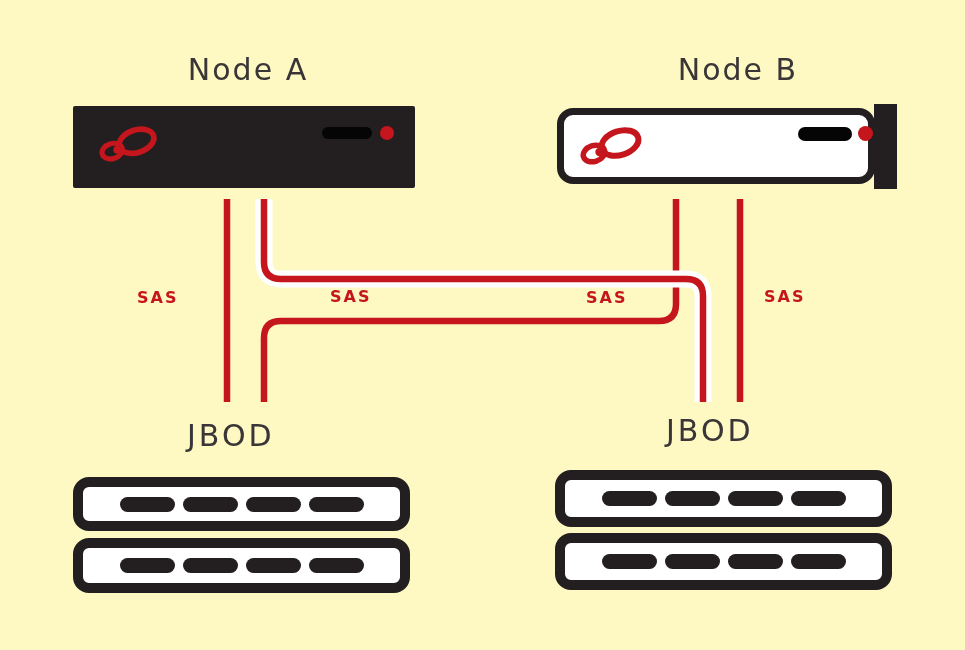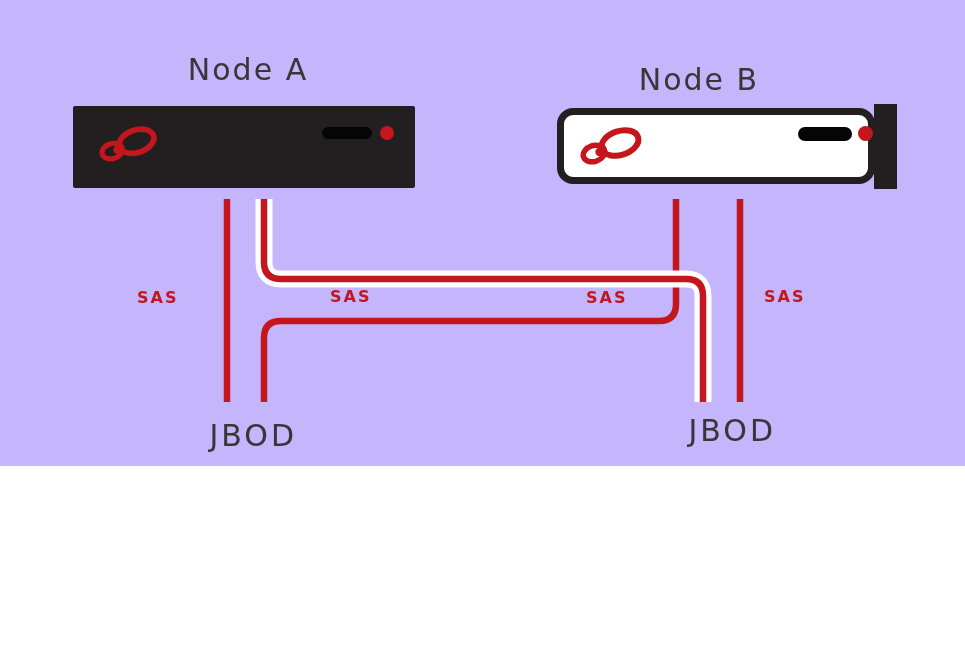--- a/index.html
+++ b/index.html
@@ -1,27 +1,27 @@
 <!DOCTYPE html>
 <html><head>
 <meta charset="utf-8">
 <style>
   html,body{margin:0;padding:0;background:#ffffff;}
   #canvas{
-    position:relative;width:965px;height:466px;background:#c4b5fd;
+    position:relative;width:965px;height:650px;background:#fef9c3;
     font-family:"DejaVu Sans","Liberation Sans",sans-serif;overflow:hidden;
   }
   .abs{position:absolute;}
   .node-title{
     font-size:30px;font-weight:500;letter-spacing:2px;color:#3a3637;
     text-align:center;width:140px;white-space:nowrap;
   }
   .jbod-title{
     font-size:30px;font-weight:500;letter-spacing:3px;color:#3a3637;
-    text-align:right;width:110px;white-space:nowrap;
+    text-align:left;width:110px;white-space:nowrap;
   }
   .sas-label{
     font-size:16px;font-weight:700;letter-spacing:2px;color:#c4161c;
     white-space:nowrap;
   }
   
   .node-a{
     left:73px;top:106px;width:342px;height:82px;background:#231f20;border-radius:2px;
   }
   
@@ -41,21 +41,21 @@
   }
   .bay{width:55px;height:15px;background:#231f20;border-radius:8px;}
   svg.lines{left:0;top:0;pointer-events:none;}
 </style>
 </head>
 <body>
 
 <div id="canvas">
 
   <div class="abs node-title" style="left:178px;top:52px;">Node A</div>
-  <div class="abs node-title" style="left:629px;top:52px;margin-top:10px;">Node B</div>
+  <div class="abs node-title" style="left:668px;top:52px;">Node B</div>
 
   <div class="abs node-a">
     <svg class="abs" style="left:26px;top:16px;" width="62" height="46" viewBox="0 0 66 42">
       <g fill="none" stroke="#c4161c">
         <ellipse cx="14" cy="27.5" rx="11" ry="8" transform="rotate(-18 14 27.5)" stroke-width="5.5"></ellipse>
         <ellipse cx="40" cy="17" rx="19" ry="12" transform="rotate(-18 40 17)" stroke-width="6"></ellipse>
       </g>
       <circle cx="19.5" cy="26" r="4.2" fill="#c4161c"></circle>
     </svg>
     <div class="abs panel-slot" style="left:249px;top:21px;width:50px;height:12px;"></div>

